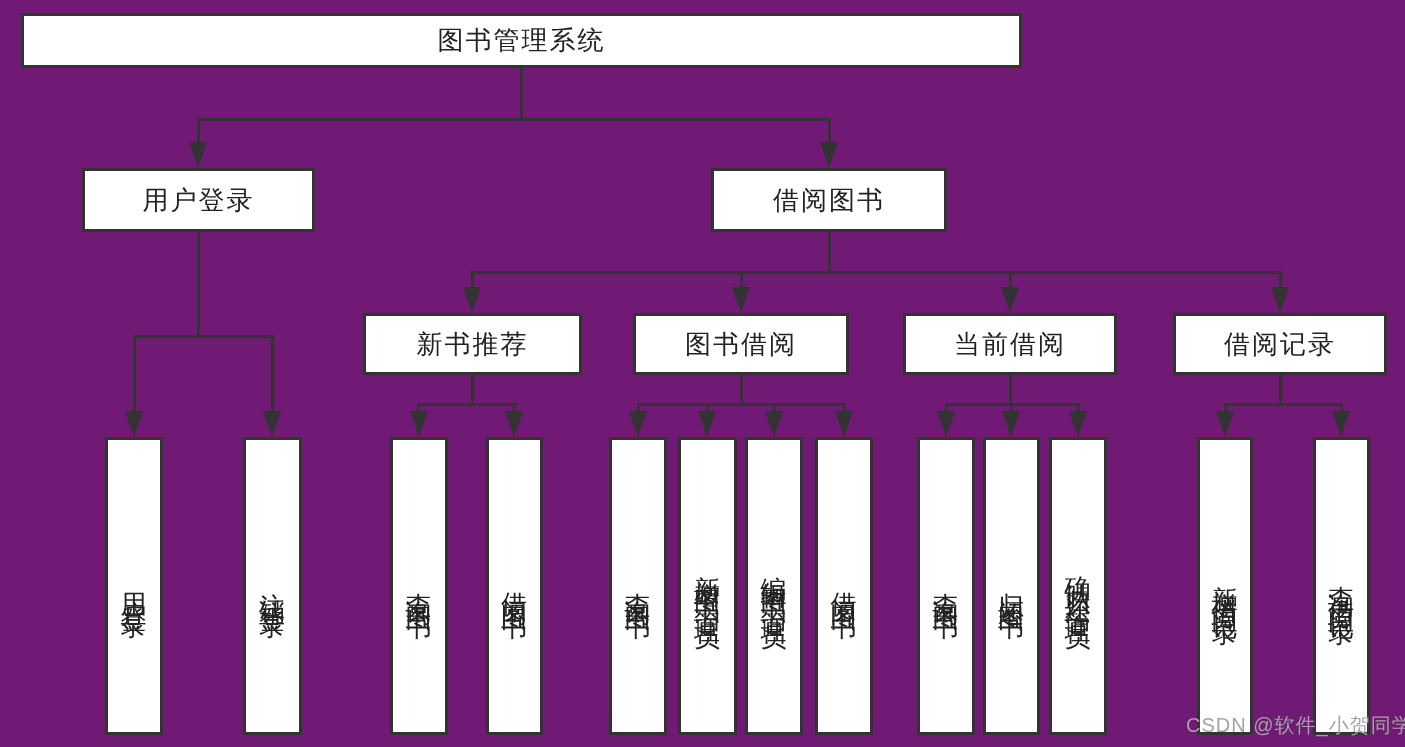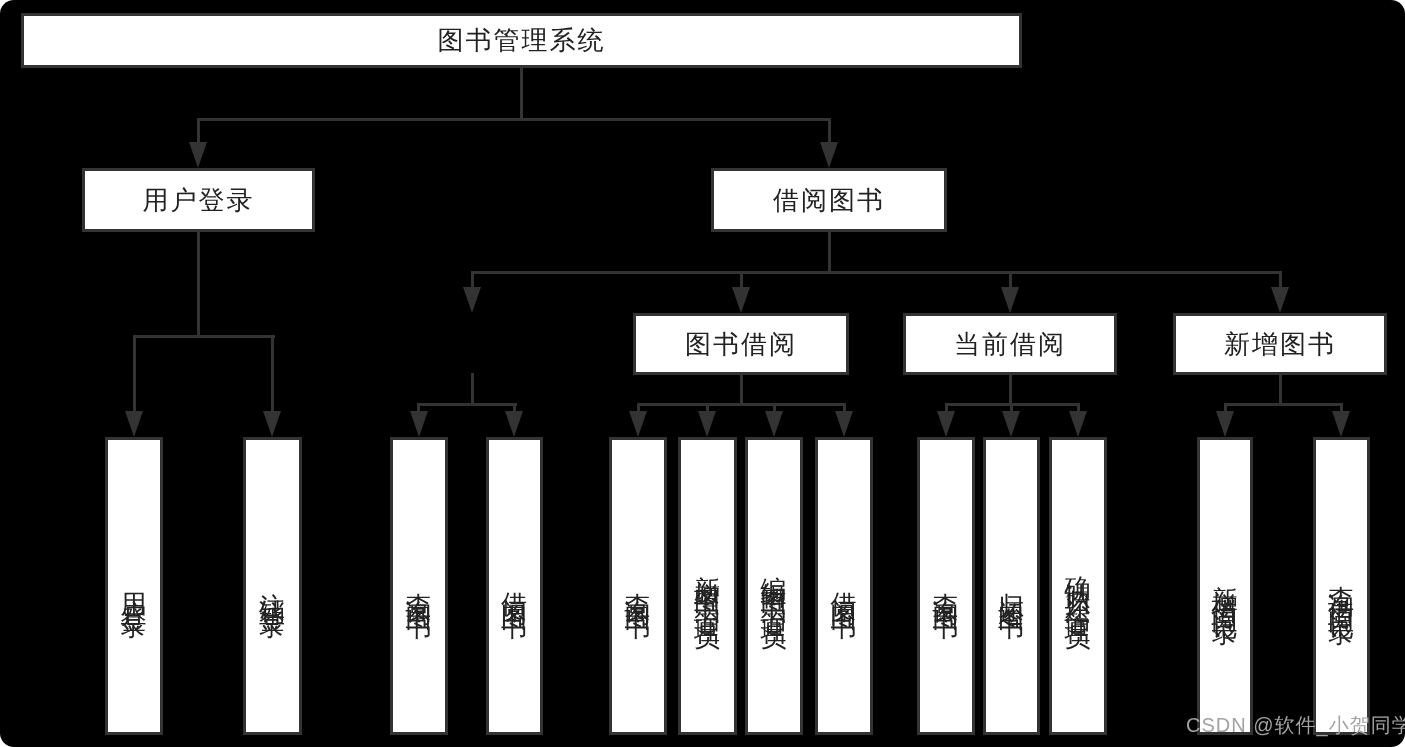--- a/index.html
+++ b/index.html
@@ -1,18 +1,18 @@
 <!DOCTYPE html>
 <html><head>
 <meta charset="utf-8">
 <style>
   html,body{margin:0;padding:0;background:#ffffff;}
   #stage{
-    position:relative;width:1405px;height:747px;background:#000000;overflow:hidden;
-    font-family:"Liberation Sans","DejaVu Sans",sans-serif;color:#222222;border-radius:14px;
+    position:relative;width:1405px;height:747px;background:#701a75;overflow:hidden;
+    font-family:"Liberation Sans","DejaVu Sans",sans-serif;color:#222222;
   }
   .box{
     position:absolute;box-sizing:border-box;border:3px solid #333333;background:#ffffff;
     display:flex;align-items:center;justify-content:center;
     font-size:26px;letter-spacing:2px;color:#222222;z-index:2;
   }
   .vbox{
     position:absolute;box-sizing:border-box;border:3px solid #333333;background:#ffffff;
     display:flex;align-items:center;justify-content:center;z-index:2;
   }
@@ -65,28 +65,31 @@
   <div class="ln" style="left:471px;top:271px;width:811px;height:3px"></div>
   <div class="ln" style="left:471px;top:271px;width:3px;height:20px"></div>
   <div class="ln" style="left:740px;top:271px;width:3px;height:20px"></div>
   <div class="ln" style="left:1009px;top:271px;width:3px;height:20px"></div>
   <div class="ln" style="left:1279px;top:271px;width:3px;height:20px"></div>
   <div class="arr" style="left:463px;top:287px"></div>
   <div class="arr" style="left:732px;top:287px"></div>
   <div class="arr" style="left:1001px;top:287px"></div>
   <div class="arr" style="left:1271px;top:287px"></div>
 
+  <div class="box" style="left:363px;top:313px;width:219px;height:62px">
+    <span>新书推荐</span>
+  </div>
   <div class="box" style="left:903px;top:313px;width:214px;height:62px">
     <span>当前借阅</span>
   </div>
   <div class="box" style="left:633px;top:313px;width:216px;height:62px">
     <span>图书借阅</span>
   </div>
   <div class="box" style="left:1173px;top:313px;width:214px;height:62px">
-    <span>新增图书</span>
+    <span>借阅记录</span>
   </div>
 
   <div class="ln" style="left:471px;top:373px;width:3px;height:33px"></div>
   <div class="ln" style="left:417px;top:403px;width:100px;height:3px"></div>
   <div class="ln" style="left:417px;top:403px;width:3px;height:12px"></div>
   <div class="ln" style="left:513px;top:403px;width:3px;height:12px"></div>
   <div class="arr" style="left:410px;top:411px"></div>
   <div class="arr" style="left:505px;top:411px"></div>
 
   <div class="ln" style="left:740px;top:373px;width:3px;height:33px"></div>

